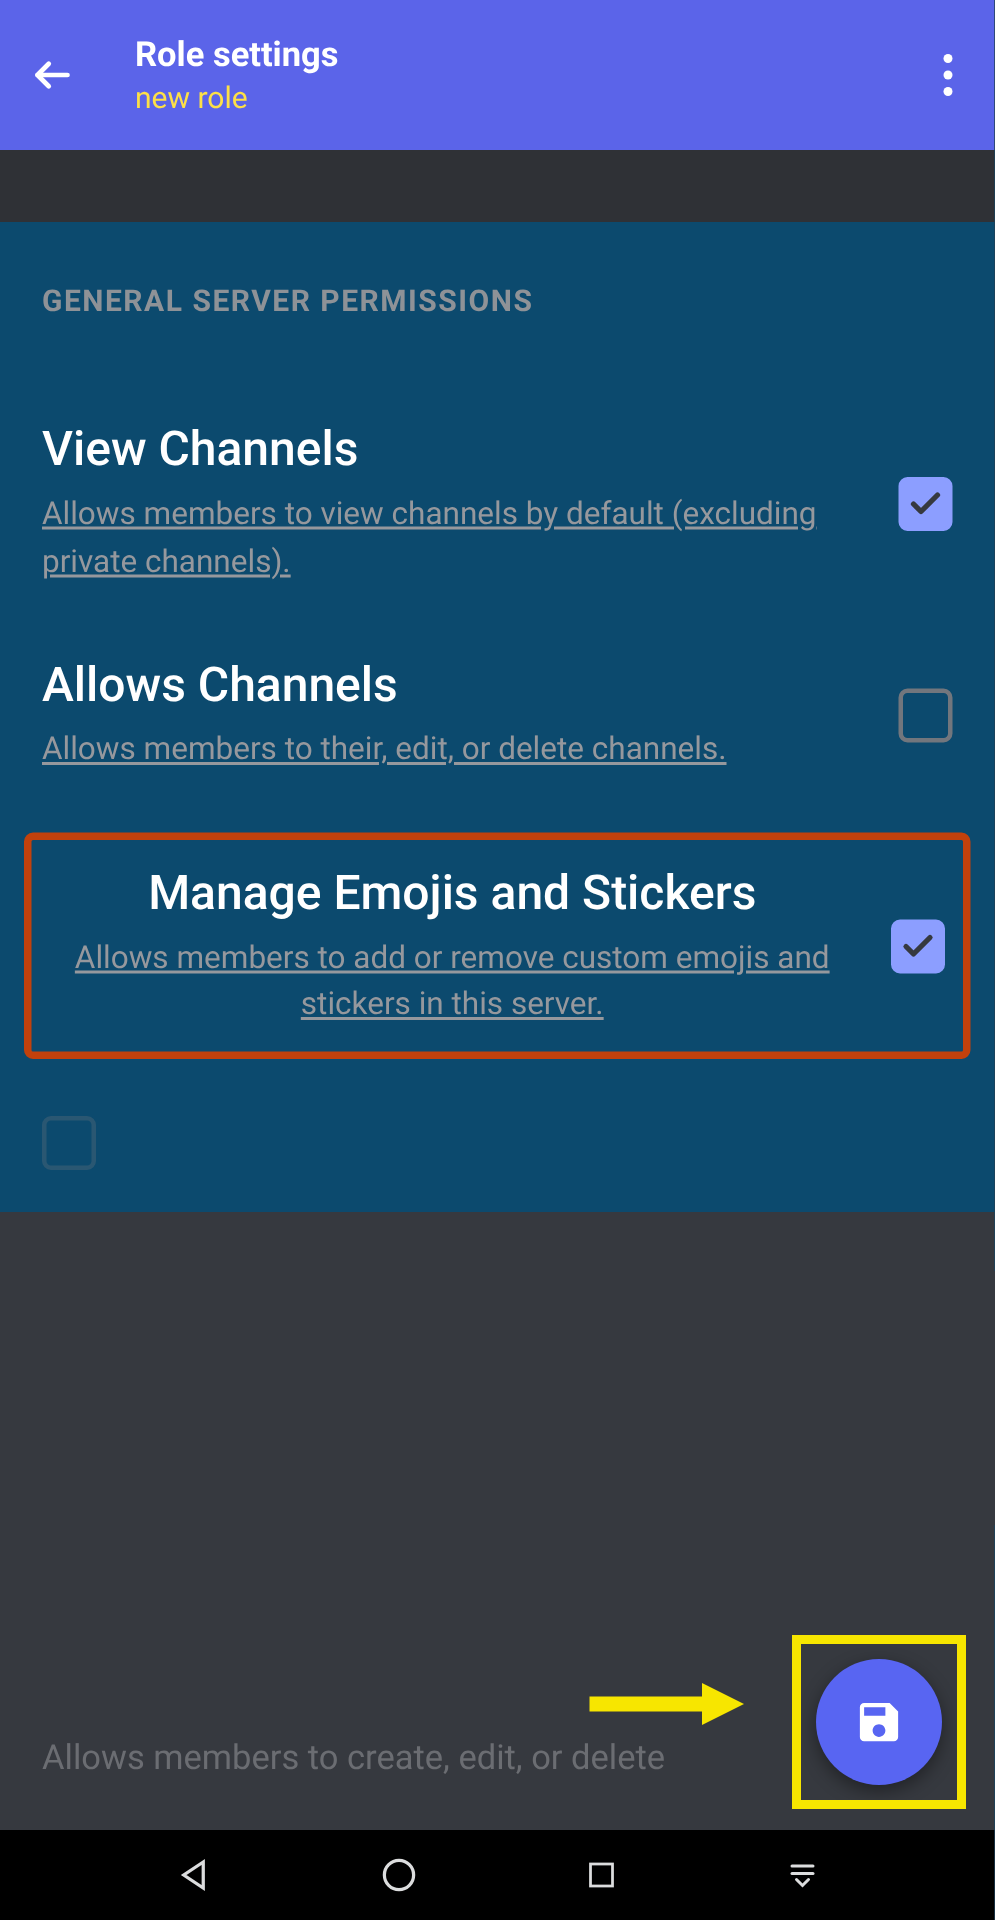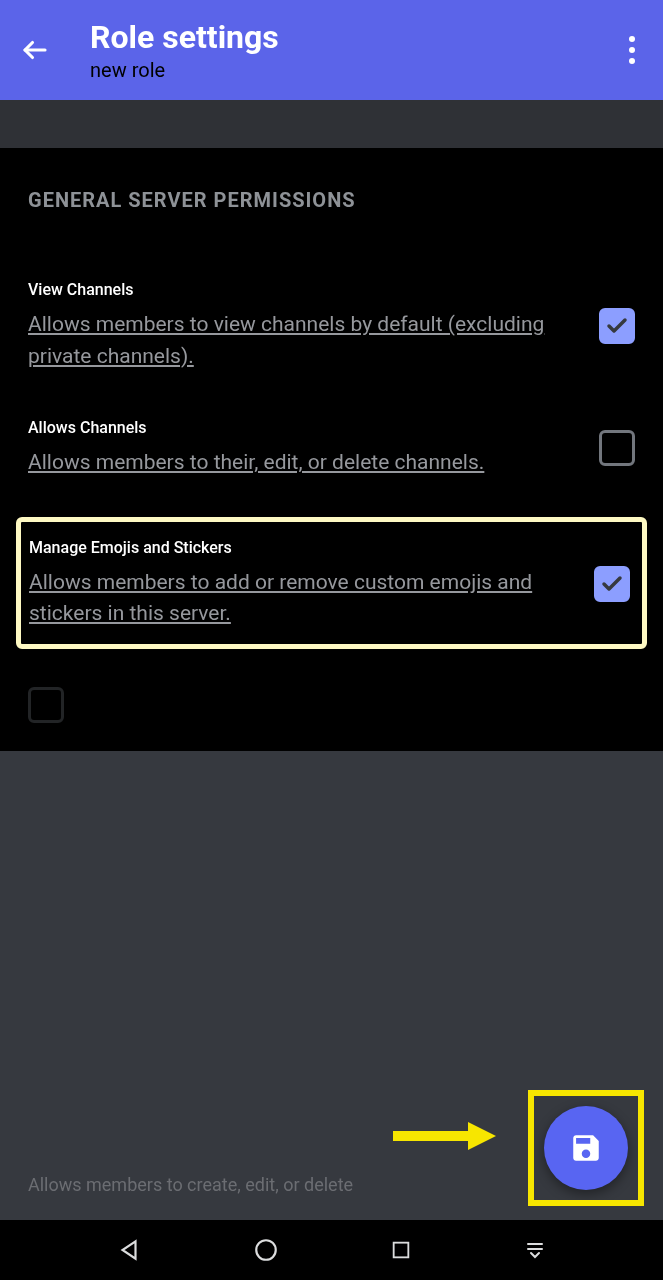--- a/index.html
+++ b/index.html
@@ -26,46 +26,46 @@
     display: flex;
     align-items: center;
     justify-content: center;
     font-size: 32px;
   }
   .header-text {
     flex: 1;
   }
   .header-title {
     color: white;
-    font-size: 32px;
+    font-size: 23px;
     font-weight: bold;
     line-height: 1.2;
   }
   .header-subtitle {
-    color: #000000;
+    color: #fde047;
     font-size: 20px;
     margin-top: 2px;
   }
   .more-btn {
     color: white;
     display: flex;
     flex-direction: column;
     gap: 5px;
     align-items: center;
     padding: 8px;
   }
   .more-btn span {
     width: 6px;
     height: 6px;
     background: white;
     border-radius: 50%;
   }
   .content {
     padding: 0 28px;
-    background: #000000;
+    background: #0c4a6e;
   }
   .spacer-top { height: 48px; background: #2f3136; margin: 0 -28px; }
   .section-header {
     color: #8e9297;
     font-size: 20px;
     font-weight: bold;
     letter-spacing: 1px;
     margin: 40px 0 50px 0;
   }
   .perm-item {
@@ -73,21 +73,21 @@
     align-items: center;
     justify-content: space-between;
     padding: 18px 0 28px 0;
     gap: 20px;
   }
   .perm-text {
     flex: 1;
   }
   .perm-title {
     color: #ffffff;
-    font-size: 16px;
+    font-size: 32px;
     font-weight: 500;
     margin-bottom: 10px;
   }
   .perm-desc {
     color: #96989d;
     font-size: 21px;
     line-height: 1.5;
     text-decoration: underline;
   }
   .checkbox {
@@ -104,24 +104,25 @@
     background: #8c9eff;
     border-color: #8c9eff;
   }
   .checkbox.checked svg {
     display: block;
   }
   .checkbox svg {
     display: none;
   }
   .highlight-orange {
-    border: 5px solid #fef9c3;
+    border: 5px solid #c2410c;
     border-radius: 6px;
     margin: 10px -12px 20px -12px;
     padding: 16px 12px 14px 8px;
+    text-align: center;
   }
   .highlight-orange .perm-item { padding: 0; }
   
   .fab {
     position: absolute;
     right: 35px;
     bottom: 90px;
     width: 84px;
     height: 84px;
     background: #5865f2;
@@ -157,22 +158,22 @@
     height: 70px;
     padding: 0 28px;
   }
   .bottom-title {
     color: #8a8c90;
     font-size: 24px;
     font-weight: 500;
   }
   .bottom-desc {
     color: #6b6d72;
-    font-size: 18px;
-    margin-top: 24px;
+    font-size: 23px;
+    margin-top: 8px;
   }
   .navbar {
     position: absolute;
     bottom: 0;
     left: 0;
     right: 0;
     height: 60px;
     background: #000000;
     display: flex;
     align-items: center;

